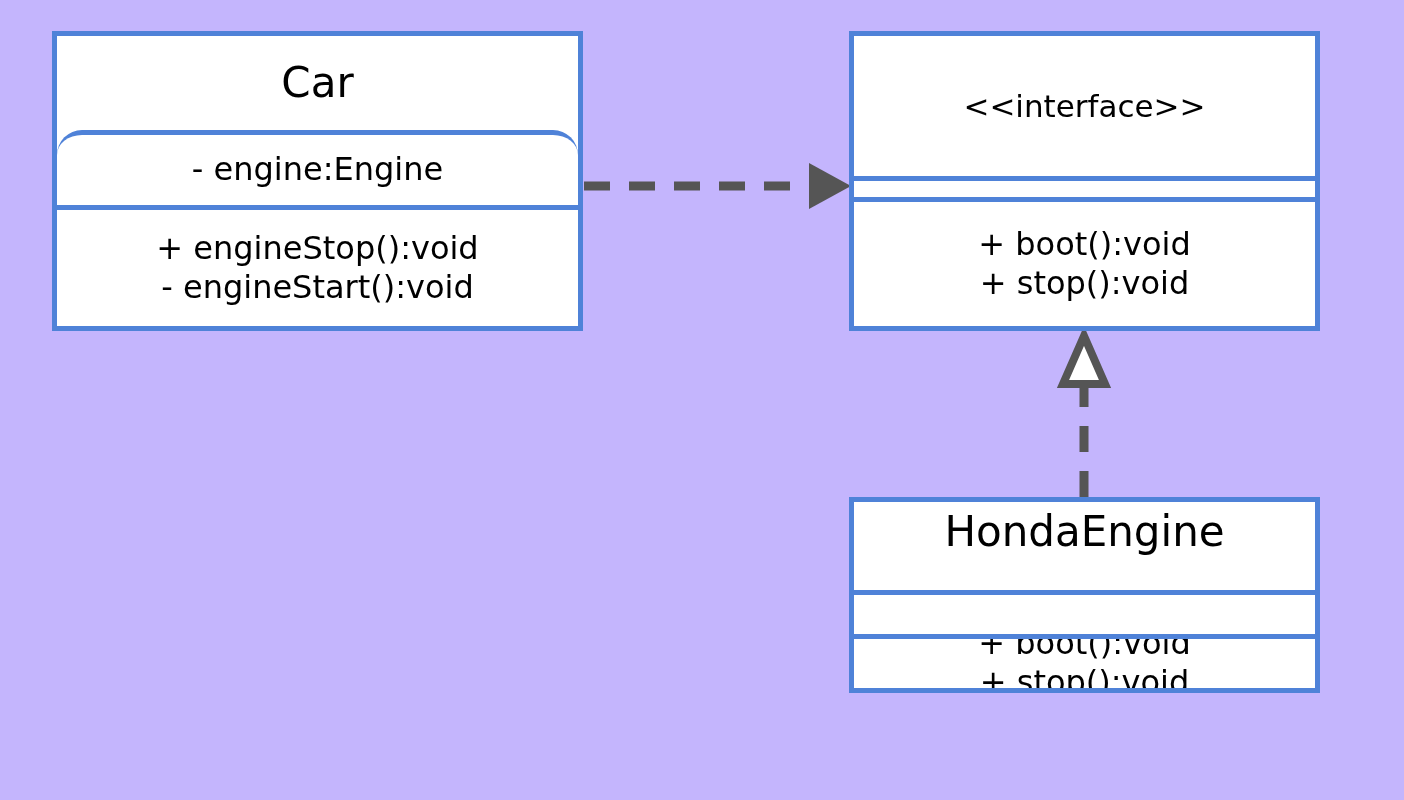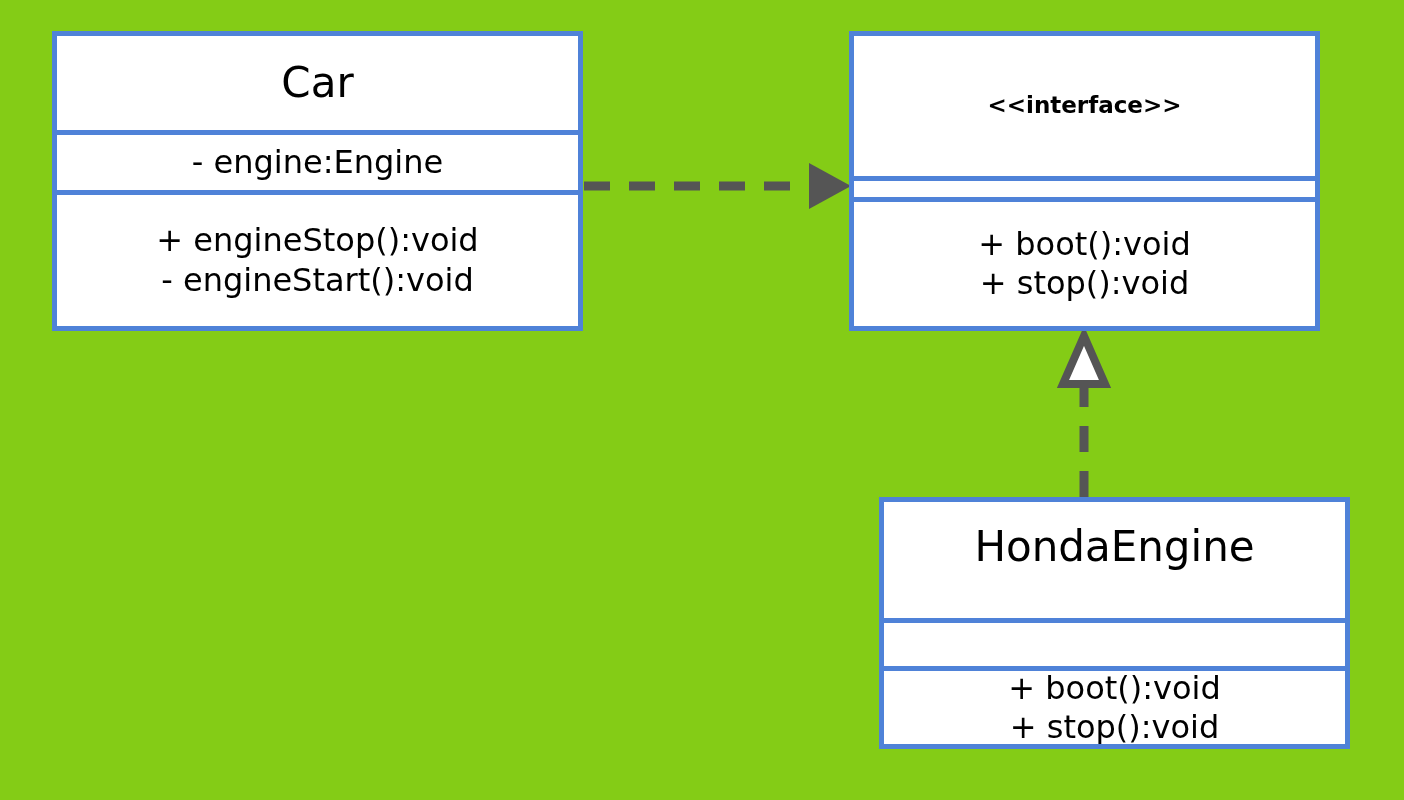--- a/index.html
+++ b/index.html
@@ -9,21 +9,21 @@
     background: #ffffff;
   }
   body {
     font-family: "DejaVu Sans", sans-serif;
     -webkit-font-smoothing: antialiased;
   }
   #canvas {
     position: relative;
     width: 1404px;
     height: 800px;
-    background: #84cc16;
+    background: #c4b5fd;
     overflow: hidden;
   }
 
   
   .uml-box {
     position: absolute;
     box-sizing: border-box;
     background: #ffffff;
     border: 5px solid #4f82d8;
     display: flex;
@@ -45,23 +45,23 @@
     border-top: 5px solid #4f82d8;
   }
 
   .cmp-title {
     font-size: 42px;
     line-height: 1.03;
     font-weight: 400;
     letter-spacing: 0px;
   }
   .cmp-stereotype {
-    font-size: 23px;
+    font-size: 31px;
     line-height: 1.12;
-    font-weight: 700;
+    font-weight: 400;
     display: block;
   }
   .cmp-name {
     font-size: 42px;
     line-height: 1.05;
     font-weight: 400;
     display: block;
   }
   .cmp-member {
     font-size: 32px;
@@ -70,29 +70,29 @@
     white-space: pre;
     display: block;
   }
   .cmp-empty {
     min-height: 16px;
   }
 
   
   #box-car        { left: 52px;  top: 31px;  width: 531px; height: 300px; }
   #box-car .c1    { height: 94px; }
-  #box-car .c2    { height: 60px; }
+  #box-car .c2    { height: 75px; border-radius: 25px; }
   #box-car .c3    { flex: 1 1 auto; }
 
   #box-engine     { left: 849px; top: 31px;  width: 471px; height: 300px; }
   #box-engine .c1 { height: 140px; }
   #box-engine .c2 { height: 21px; }
   #box-engine .c3 { flex: 1 1 auto; }
 
-  #box-honda      { left: 879px; top: 497px; width: 471px; height: 252px; gap: 28px; }
+  #box-honda      { left: 849px; top: 497px; width: 471px; height: 196px; gap: 28px; }
   #box-honda .c1  { height: 95px; }
   #box-honda .c2  { height: 21px; }
   #box-honda .c3  { flex: 1 1 auto; }
 
   
   .connector-layer {
     position: absolute;
     left: 0;
     top: 0;
     width: 1404px;

